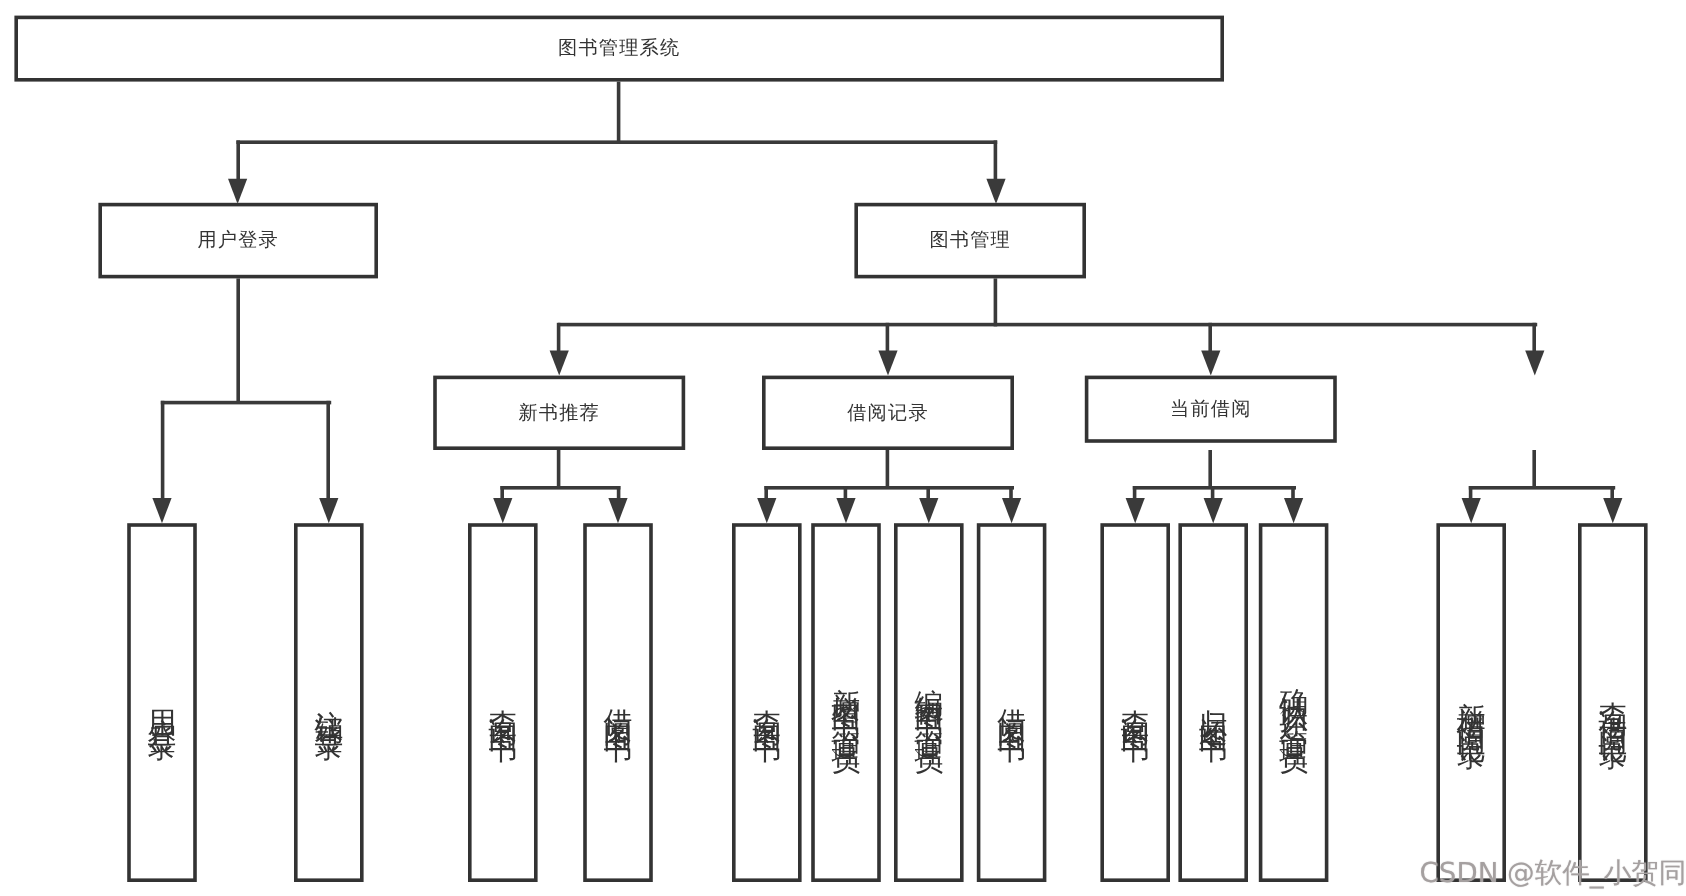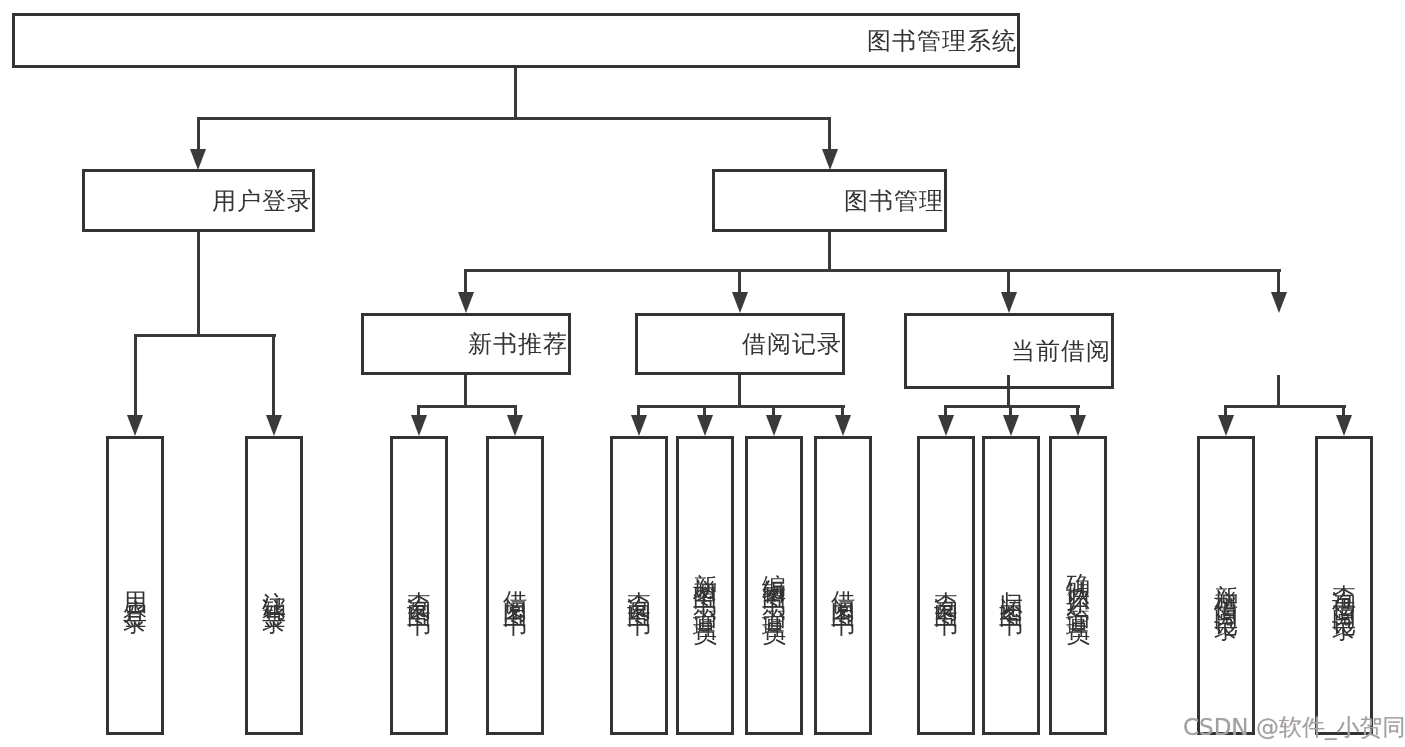--- a/index.html
+++ b/index.html
@@ -1,20 +1,20 @@
 <!DOCTYPE html>
 <html lang="zh"><head>
 <meta charset="utf-8">
 <style>
   html,body{margin:0;padding:0;background:#fff;}
   #stage{position:relative;width:1405px;height:747px;background:#fff;overflow:hidden;
          font-family:"DejaVu Sans",sans-serif;}
   .box{position:absolute;box-sizing:border-box;background:#fff;border:3px solid #333;
        display:flex;align-items:center;justify-content:center;color:#333;}
-  .hbox{font-size:24px;letter-spacing:1px;justify-content:flex-end;}
+  .hbox{font-size:16px;letter-spacing:1px;}
   .vbox span{writing-mode:vertical-lr;text-orientation:mixed;letter-spacing:7px;
              line-height:1;font-size:24px;}
   .line{position:absolute;background:#3a3a3a;}
   .arrow{position:absolute;width:0;height:0;border-left:8px solid transparent;
          border-right:8px solid transparent;border-top:21px solid #3a3a3a;}
   .watermark{position:absolute;left:1183px;top:712px;font-size:23px;color:#a5a0a0;
              white-space:nowrap;text-shadow:0 0 1px #c9c6c6;}
 </style>
 </head>
 <body>
@@ -28,21 +28,21 @@
   <div class="line" style="left:514px;top:68px;width:3px;height:51px;"></div>
   <div class="line" style="left:197px;top:117px;width:634px;height:3px;"></div>
   <div class="line" style="left:197px;top:117px;width:3px;height:35px;"></div>
   <div class="line" style="left:828px;top:117px;width:3px;height:35px;"></div>
   <div class="arrow" style="left:190px;top:149px;"></div>
   <div class="arrow" style="left:822px;top:149px;"></div>
 
   <div class="box hbox" style="left:82px;top:169px;width:233px;height:63px;">
     <span>用户登录</span>
   </div>
-  <div class="box hbox" style="left:712px;top:169px;width:235px;height:63px;">
+  <div class="box hbox" style="left:712px;top:169px;width:193px;height:63px;">
     <span>图书管理</span>
   </div>
 
   <div class="line" style="left:197px;top:232px;width:3px;height:104px;"></div>
   <div class="line" style="left:134px;top:334px;width:142px;height:3px;"></div>
   <div class="line" style="left:134px;top:334px;width:3px;height:82px;"></div>
   <div class="line" style="left:272px;top:334px;width:3px;height:82px;"></div>
   <div class="arrow" style="left:127px;top:415px;"></div>
   <div class="arrow" style="left:266px;top:415px;"></div>
 
@@ -56,21 +56,21 @@
   <div class="arrow" style="left:732px;top:292px;"></div>
   <div class="arrow" style="left:1001px;top:292px;"></div>
   <div class="arrow" style="left:1271px;top:292px;"></div>
 
   <div class="box hbox" style="left:361px;top:313px;width:210px;height:62px;">
     <span>新书推荐</span>
   </div>
   <div class="box hbox" style="left:635px;top:313px;width:210px;height:62px;">
     <span>借阅记录</span>
   </div>
-  <div class="box hbox" style="left:904px;top:313px;width:210px;height:76px;">
+  <div class="box hbox" style="left:904px;top:313px;width:210px;height:56px;">
     <span>当前借阅</span>
   </div>
 
   <div class="line" style="left:464px;top:375px;width:3px;height:32px;"></div>
   <div class="line" style="left:417px;top:405px;width:100px;height:3px;"></div>
   <div class="line" style="left:417px;top:405px;width:3px;height:12px;"></div>
   <div class="line" style="left:514px;top:405px;width:3px;height:12px;"></div>
   <div class="arrow" style="left:411px;top:415px;"></div>
   <div class="arrow" style="left:507px;top:415px;"></div>
 

